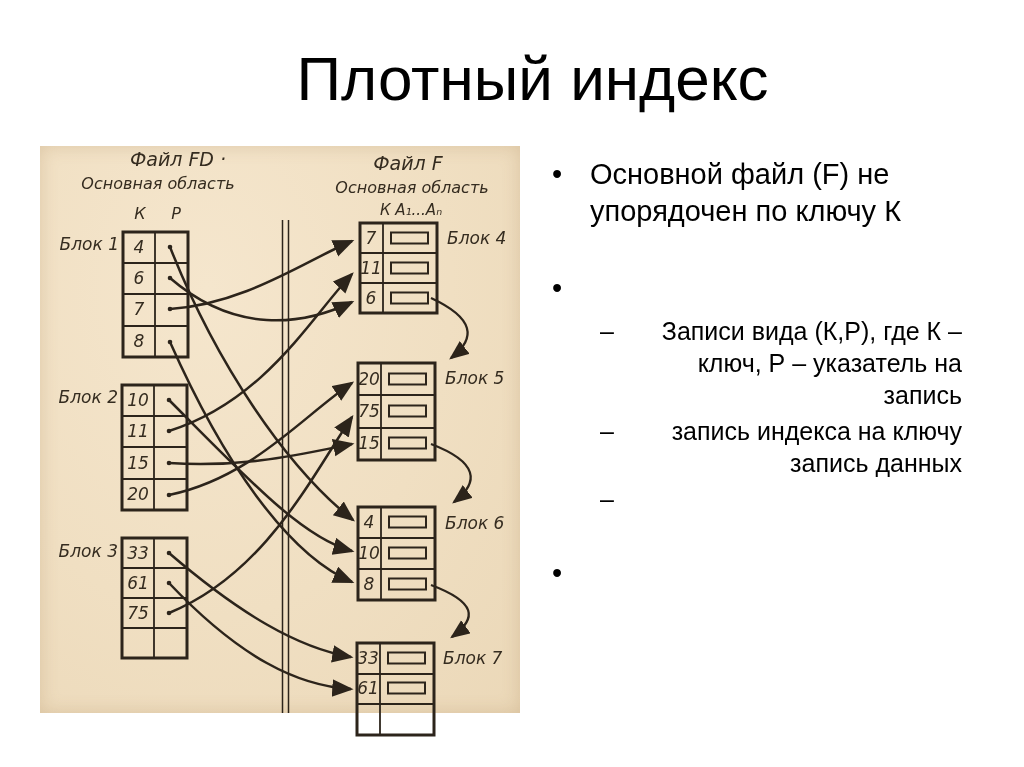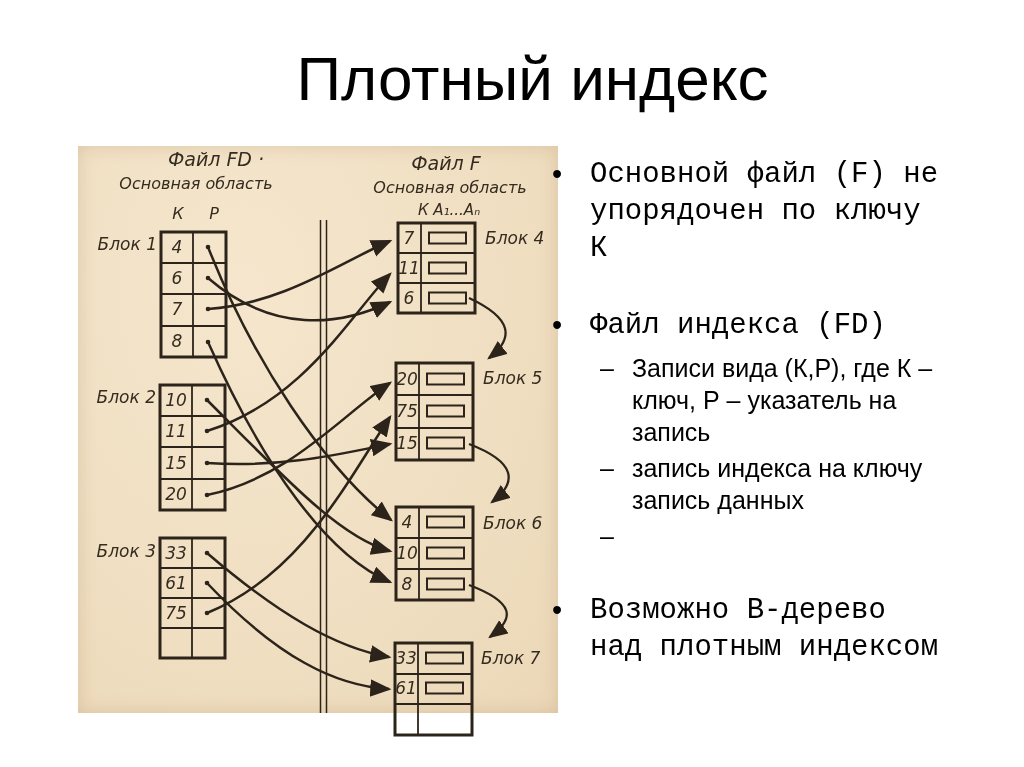--- a/index.html
+++ b/index.html
@@ -10,46 +10,45 @@
   .slide-title{
     position:absolute;top:42px;left:0;width:1023px;text-align:center;
     font-size:62px;line-height:1.2;font-weight:400;color:#000;letter-spacing:0px;
     white-space:nowrap;
     padding-left:21px;
   }
   .figure-wrap{
     position:absolute;left:40px;top:146px;width:480px;height:567px;
     background:radial-gradient(ellipse at 35% 25%, #f5e6cd 0%, #f0dfc2 55%, #ebd8b8 100%);
     box-shadow:inset 0 0 18px rgba(150,110,60,.22);
-    margin-left:38px;
   }
   .figure-wrap svg{display:block;}
   .scan-text{font-style:italic;fill:#352c20;font-family:"DejaVu Sans",sans-serif;}
   .t19{font-size:19px;} .t17{font-size:17px;} .t16{font-size:16px;} .t15{font-size:15px;}
   .frame{fill:none;stroke:#2c241b;stroke-width:3;}
   .grid{stroke:#2c241b;stroke-width:1.8;}
   .slot{fill:none;stroke:#2c241b;stroke-width:2;}
   .arrow{fill:none;stroke:#2c241b;stroke-width:2.5;}
   .chain{fill:none;stroke:#2c241b;stroke-width:2.3;}
   .dline{stroke:#2c241b;stroke-width:1.5;}
   .dot{fill:#2c241b;}
 
   .bullets{
     position:absolute;left:540px;top:150px;width:472px;
   }
   .b-item{display:flex;font-size:29px;line-height:37px;}
   .b-item .mark{flex:0 0 38px;padding-left:12px;box-sizing:content-box;}
-  .b-item .txt{width:360px;font-family:Liberation Mono, monospace;}
+  .b-item .txt{width:360px;}
   .b1{margin-top:6px;}
   .b2{margin-top:40px;}
   .b3{margin-top:40px;}
   .subs{margin-top:8px;}
   .s-item{display:flex;font-size:25px;line-height:32px;margin-bottom:4px;}
   .s-item .mark{flex:0 0 32px;padding-left:60px;box-sizing:content-box;}
-  .s-item .txt{width:330px;}
+  .s-item .txt{width:330px;text-align:right;}
 </style>
 </head>
 <body>
 
 <div class="slide-title">Плотный индекс</div>
 
 <div class="figure-wrap">
 <svg width="480" height="596" viewBox="0 0 480 596">
   <defs>
     <marker id="arr" markerWidth="10" markerHeight="9" refX="7.5" refY="3.5" orient="auto">
@@ -202,35 +201,33 @@
 
 <div class="bullets">
 
   <div class="b-item b1">
     <span class="mark">•</span>
     <span class="txt">Основной файл (F) не упорядочен по ключу К</span>
   </div>
 
   <div class="b-item b2">
     <span class="mark">•</span>
-    <span class="txt">Файл индекса (FD)</span>
   </div>
 
   <div class="subs">
     <div class="s-item">
       <span class="mark">–</span>
       <span class="txt">Записи вида (К,Р), где К – ключ, Р – указатель на запись</span>
     </div>
     <div class="s-item">
       <span class="mark">–</span>
       <span class="txt">запись индекса на ключу запись данных</span>
     </div>
     <div class="s-item">
       <span class="mark">–</span>
     </div>
   </div>
 
   <div class="b-item b3">
     <span class="mark">•</span>
-    <span class="txt">Возможно В-дерево над плотным индексом</span>
   </div>
 
 </div>
 
 </body></html>

